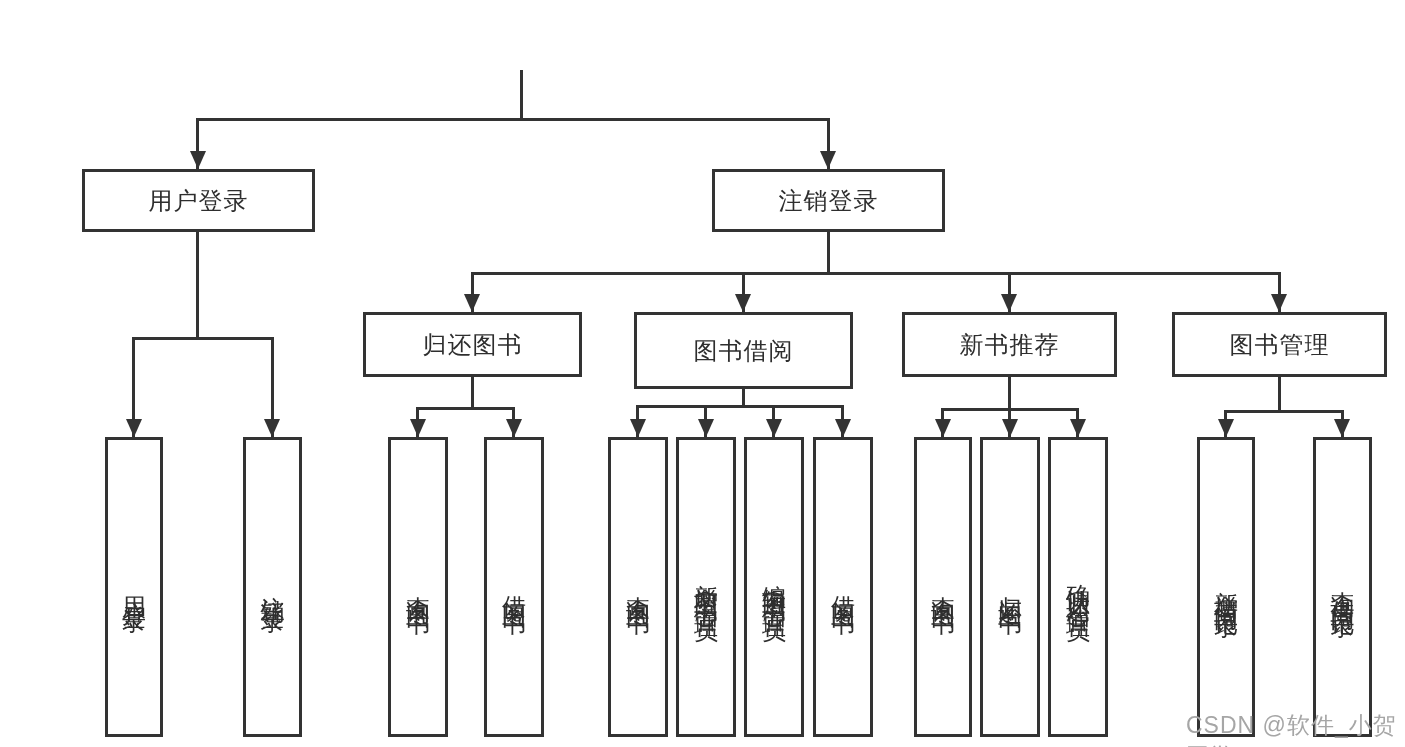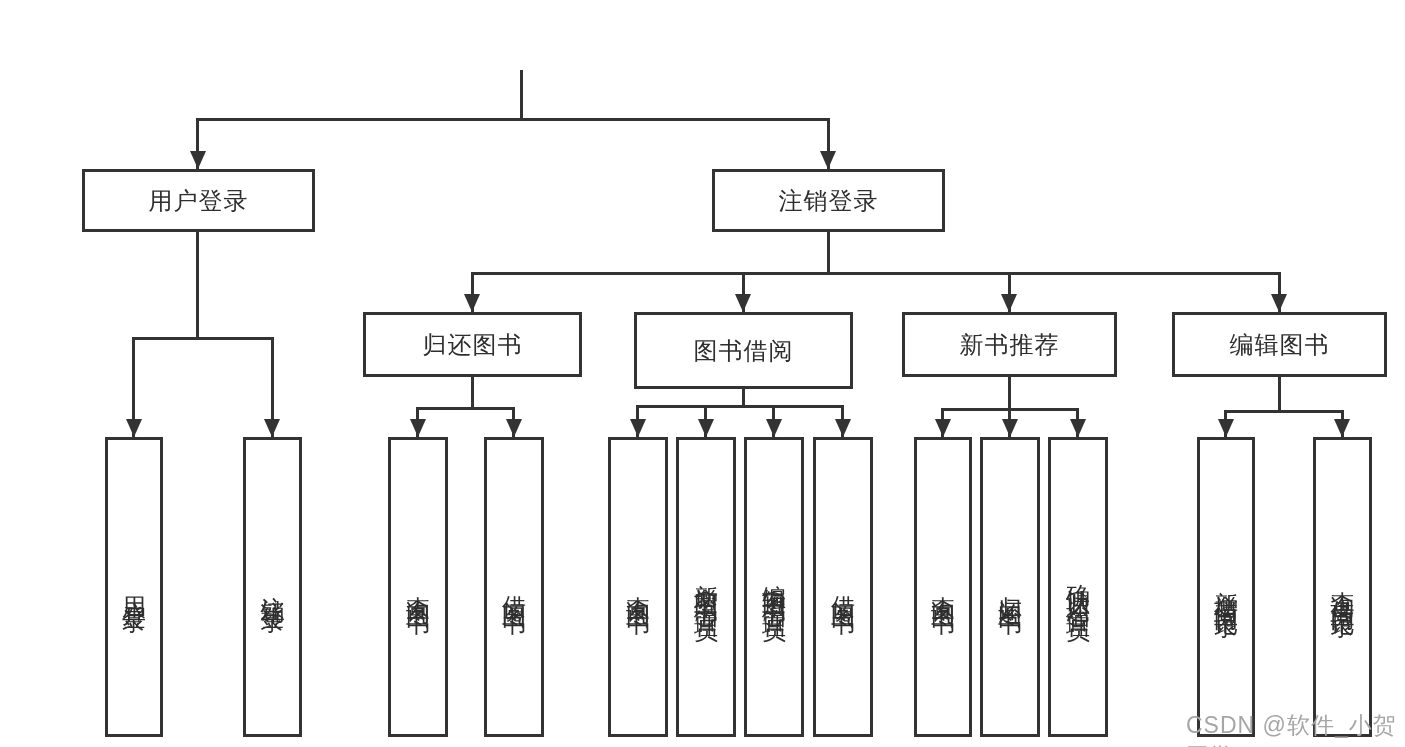--- a/index.html
+++ b/index.html
@@ -99,21 +99,21 @@
   <div class="arr" style="left:1218px;top:419px"></div>
   <div class="arr" style="left:1334px;top:419px"></div>
 
 
   <div class="box" style="left:82px;top:169px;width:233px;height:63px">用户登录</div>
   <div class="box" style="left:712px;top:169px;width:233px;height:63px">注销登录</div>
 
   <div class="box" style="left:363px;top:312px;width:219px;height:65px">归还图书</div>
   <div class="box" style="left:634px;top:312px;width:219px;height:77px">图书借阅</div>
   <div class="box" style="left:902px;top:312px;width:215px;height:65px">新书推荐</div>
-  <div class="box" style="left:1172px;top:312px;width:215px;height:65px">编辑图书</div>
+  <div class="box" style="left:1172px;top:312px;width:215px;height:65px">图书管理</div>
 
   <div class="box vbox" style="left:105px;top:437px;width:58px;height:300px">用户登录</div>
   <div class="box vbox" style="left:243px;top:437px;width:59px;height:300px">注销登录</div>
 
   <div class="box vbox" style="left:388px;top:437px;width:60px;height:300px">查询图书</div>
   <div class="box vbox" style="left:484px;top:437px;width:60px;height:300px">借阅图书</div>
 
   <div class="box vbox" style="left:608px;top:437px;width:60px;height:300px">查询图书</div>
   <div class="box vbox" style="left:676px;top:437px;width:60px;height:300px">新增图书（管理员）</div>
   <div class="box vbox" style="left:744px;top:437px;width:60px;height:300px">编辑图书（管理员）</div>

